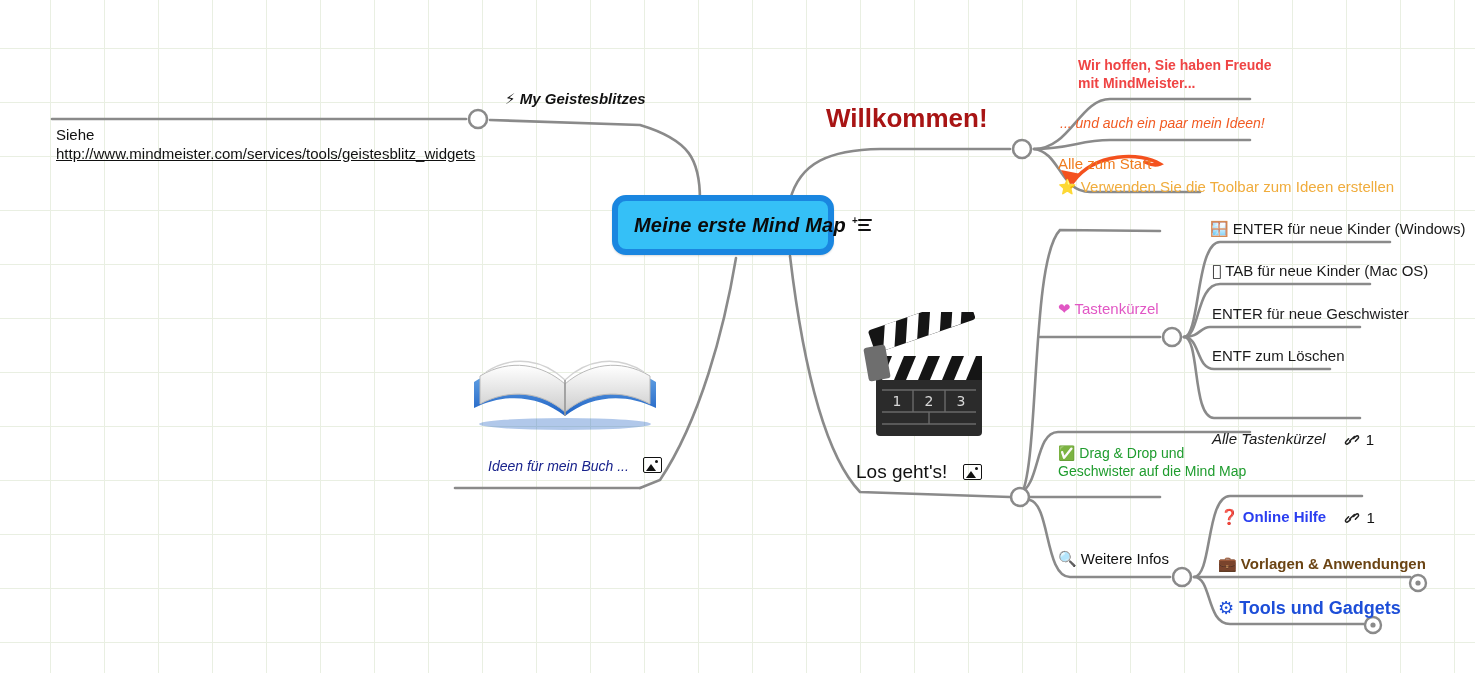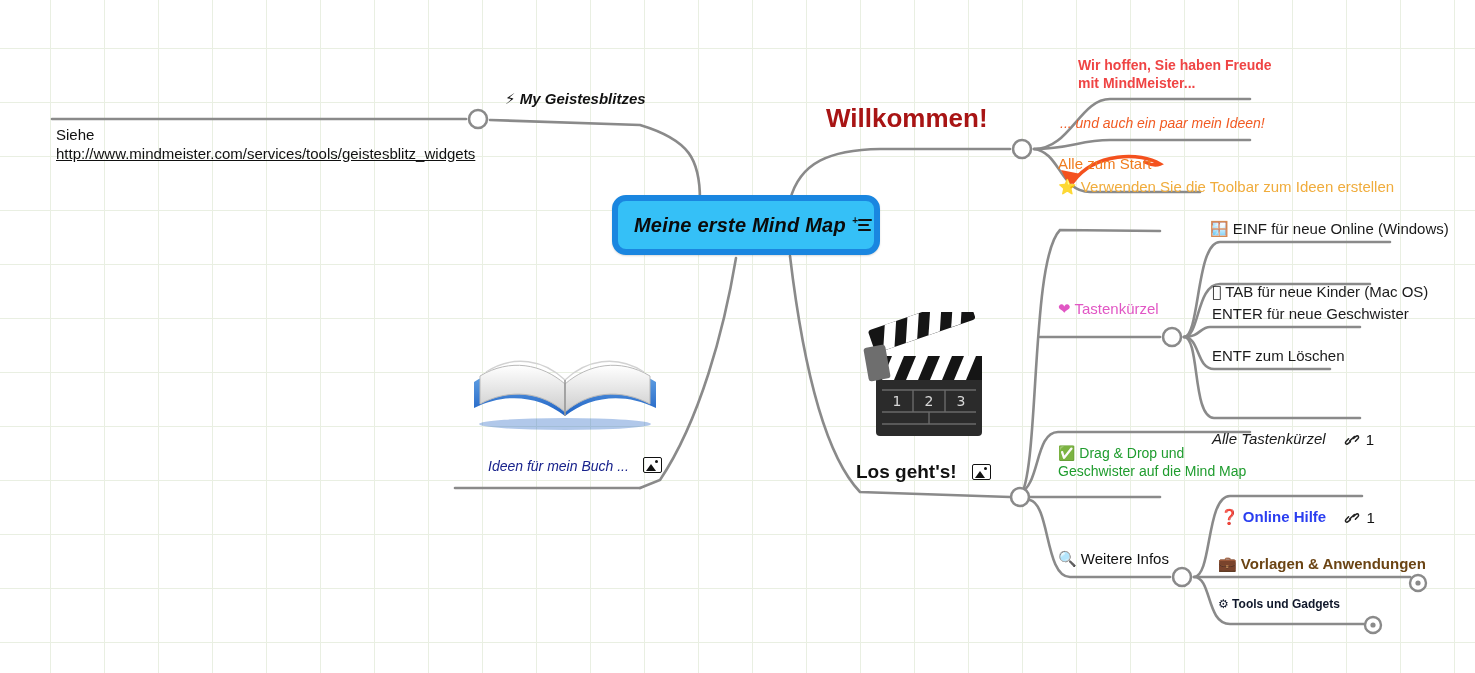--- a/index.html
+++ b/index.html
@@ -14,21 +14,21 @@
     background-position:-4px -6px;
     position:relative;
     color:#1a1a1a;
   }
   #canvas{position:absolute;inset:0;width:1475px;height:673px;}
   svg.links{position:absolute;left:0;top:0;width:1475px;height:673px;pointer-events:none;}
   .node{position:absolute;white-space:nowrap;line-height:1.2;}
 
   
   #central{
-    left:612px;top:195px;width:268px;height:60px;
+    left:612px;top:195px;width:222px;height:60px;
     background:#35c0f7;border:6px solid #1a86e0;border-radius:14px;
     box-sizing:border-box;display:flex;align-items:center;
     padding:0 16px;gap:12px;
     box-shadow:0 1px 2px rgba(0,0,0,.15);
   }
   #central .ctitle{
     font-size:20px;font-weight:bold;font-style:italic;color:#0b0b0b;
     letter-spacing:.2px;
   }
   .note-ico{display:inline-block;width:18px;height:15px;position:relative;}
@@ -50,36 +50,36 @@
 
   #n-geistesblitz{left:505px;top:90px;font-size:15px;color:#111;}
   #n-willkommen{left:826px;top:103px;font-size:26px;color:#a81414;font-weight:bold;}
 
   #n-wirhoffen{left:1058px;top:57px;font-size:14px;color:#ef4444;font-weight:bold;line-height:1.28;margin-left:20px;}
   #n-tolleideen{left:1060px;top:115px;font-size:14px;color:#f15a22;font-style:italic;}
   #n-tipps{left:1058px;top:155px;font-size:15px;color:#f07c1f;}
   #n-toolbar{left:1058px;top:178px;font-size:15px;color:#f0ac3c;}
 
   #n-einf{left:1210px;top:220px;}
-  #n-tab{left:1212px;top:262px;margin-top:21px;}
+  #n-tab{left:1212px;top:262px;}
   #n-enter{left:1212px;top:305px;}
   #n-entf{left:1212px;top:347px;}
   #n-alle{left:1212px;top:395px;font-style:italic;margin-top:35px;}
 
   #n-tastenk{left:1058px;top:300px;font-size:15px;color:#e157c4;}
 
   #n-dragdrop{left:1058px;top:444px;font-size:14px;color:#1f9c2e;line-height:1.3;}
 
   #n-onlinehilfe{left:1220px;top:508px;font-size:15px;color:#2a3ef0;font-weight:bold;}
   #n-weitere{left:1058px;top:550px;font-size:15px;color:#111;}
   #n-vorlagen{left:1218px;top:555px;font-size:15px;color:#6b4414;font-weight:bold;}
-  #n-tools{left:1218px;top:597px;font-size:12px;color:#0f172a;font-weight:bold;}
+  #n-tools{left:1218px;top:597px;font-size:18px;color:#1d4ed8;font-weight:bold;}
 
   #n-ideen{left:488px;top:457px;font-size:14px;color:#18228c;font-weight:normal;font-style:italic;}
-  #n-losgehts{left:856px;top:461px;font-size:19px;color:#111;font-weight:bold;}
+  #n-losgehts{left:856px;top:461px;font-size:19px;color:#111;font-weight:normal;}
 
   
   .linkbadge{display:inline-flex;align-items:center;gap:6px;margin-left:14px;
     vertical-align:middle;font-style:normal;font-weight:normal;font-size:15px;color:#111;}
 
   
   .img-ico{display:inline-block;width:17px;height:14px;border:1.6px solid #111;
     border-radius:2px;position:relative;vertical-align:-2px;margin-left:10px;}
   .img-ico::before{content:"";position:absolute;left:2px;bottom:1px;width:0;height:0;
     border-left:5px solid transparent;border-right:5px solid transparent;border-bottom:7px solid #111;}
@@ -224,21 +224,21 @@
     <span>Verwenden Sie die Toolbar zum Ideen erstellen</span>
   </div>
 
   <div class="node" id="n-tastenk">
     <span class="emoji">❤</span>
     <span>Tastenkürzel</span>
   </div>
 
   <div class="node t" id="n-einf">
     <span class="emoji">🪟</span>
-    <span>EINF für neue Online (Windows)</span>
+    <span>ENTER für neue Kinder (Windows)</span>
   </div>
 
   <div class="node t" id="n-tab">
     <span class="emoji"></span>
     <span>TAB für neue Kinder (Mac OS)</span>
   </div>
 
   <div class="node t" id="n-enter">
     <span>ENTER für neue Geschwister</span>
   </div>

